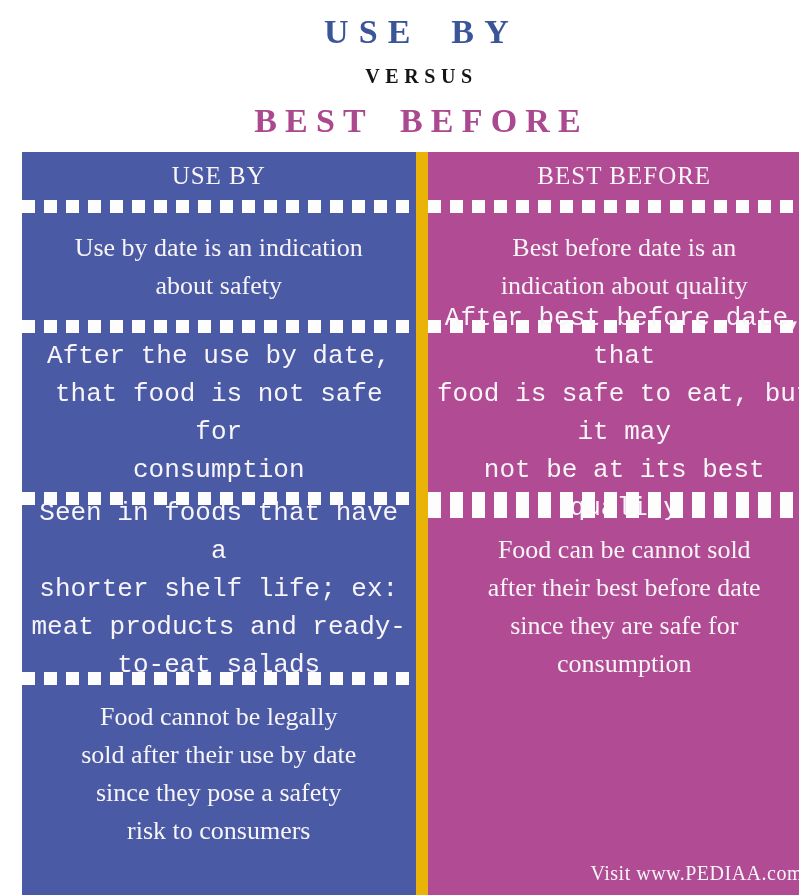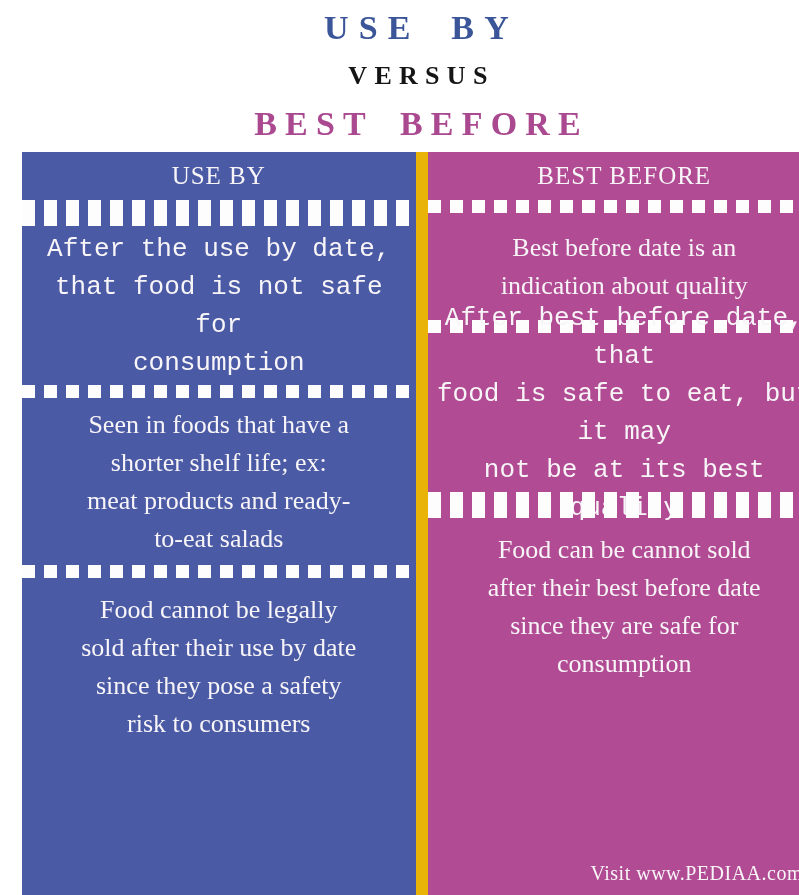--- a/index.html
+++ b/index.html
@@ -19,21 +19,21 @@
     gap: 14px;
     background: #ffffff;
   }
   .title-useby {
     color: var(--title-left, #3a5598);
     font-size: 34px; font-weight: bold;
     letter-spacing: 0.30em; word-spacing: 0.35em;
   }
   .title-versus {
     color: var(--title-versus, #151515);
-    font-size: 26px; font-weight: bold;
+    font-size: 20px; font-weight: bold;
     letter-spacing: 0.28em;
   }
   .title-bestbefore {
     color: var(--title-right, #aa4890);
     font-size: 34px; font-weight: bold;
     letter-spacing: 0.24em; word-spacing: 0.30em;
   }
   .columns {
     display: flex; gap: 12px;
     height: 743px;
@@ -59,21 +59,21 @@
   }
   .cell {
     flex: none;
     display: flex; align-items: center; justify-content: center;
     white-space: pre-line;
     font-size: 26px; line-height: 38px;
     padding: 0 6px;
   }
   .r1 { height: 107px; }
   .r2 { height: 159px; font-family: Liberation Mono, monospace; }
-  .r3 { height: 167px; }
+  .r3 { height: 167px; font-family: Liberation Mono, monospace; }
   .r4 {
     flex: 1 1 auto;
     align-items: flex-start;
     padding-top: 13px;
     position: relative;
     text-align: center;
   }
   .site-credit {
     position: absolute;
     right: 18px; bottom: 12px;
@@ -91,20 +91,22 @@
     <div class="title-useby">USE BY</div>
     <div class="title-versus">VERSUS</div>
     <div class="title-bestbefore">BEST BEFORE</div>
   </header>
 
   <div class="columns">
 
     <section class="col col-left">
       <div class="col-header">USE BY</div>
       <div class="dash"></div>
+      <div class="cell r1">Use by date is an indication
+about safety</div>
       <div class="dash"></div>
       <div class="cell r2">After the use by date,
 that food is not safe for
 consumption</div>
       <div class="dash"></div>
       <div class="cell r3">Seen in foods that have a
 shorter shelf life; ex:
 meat products and ready-
 to-eat salads</div>
       <div class="dash"></div>

